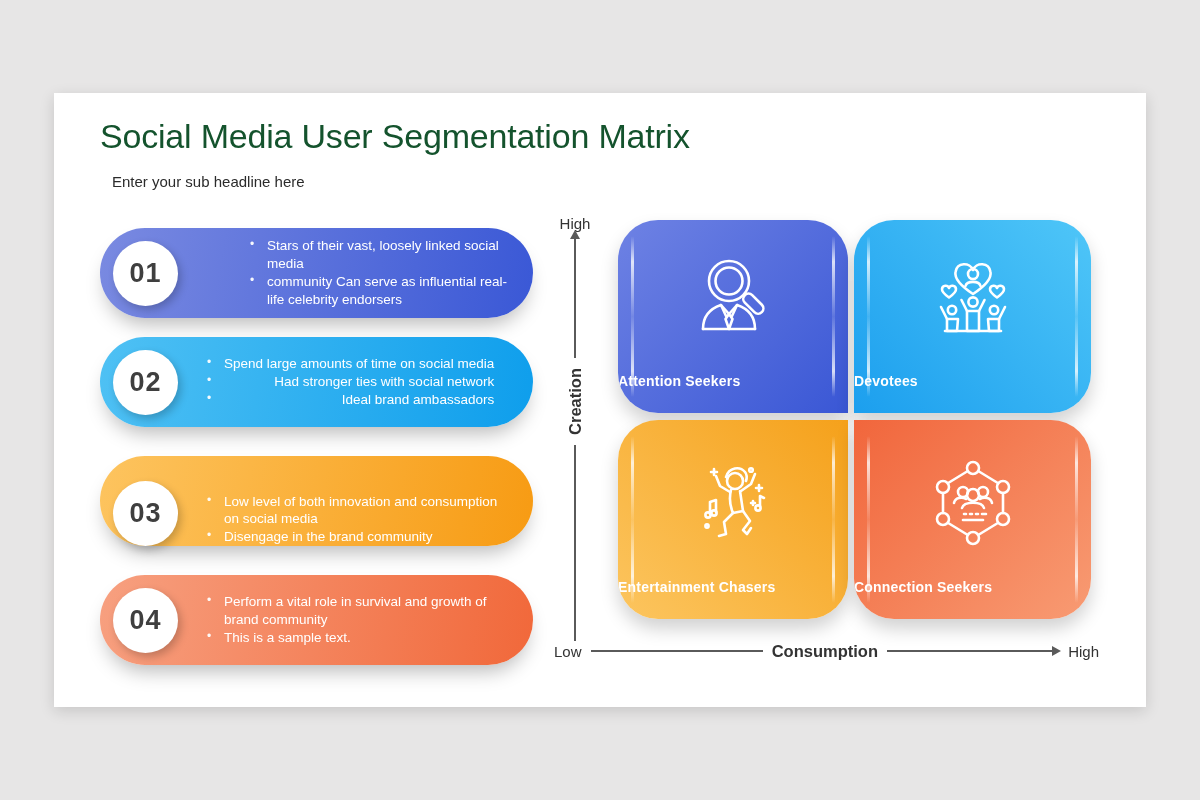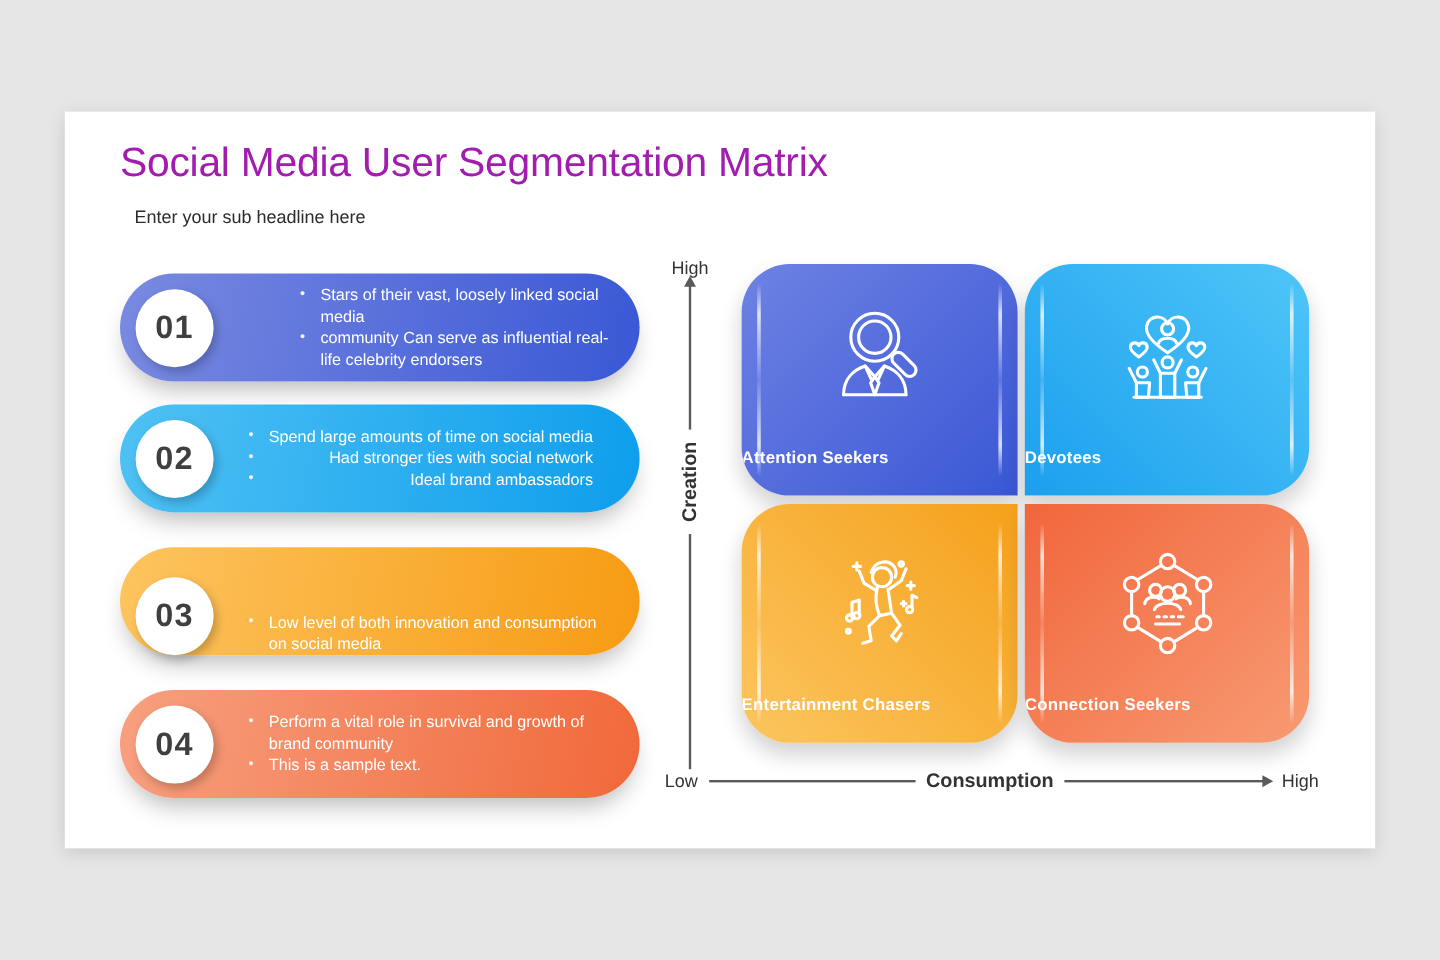--- a/index.html
+++ b/index.html
@@ -11,21 +11,21 @@
     overflow:hidden;
   }
   .slide {
     position:absolute; left:54px; top:93px; width:1092px; height:614px;
     background:#FFFFFF;
     box-shadow:0 4px 14px rgba(0,0,0,0.14);
   }
   
   .title {
     position:absolute; left:46px; top:24px;
-    font-size:34px; font-weight:400; color:#a21caf; letter-spacing:-0.2px;
+    font-size:34px; font-weight:400; color:#14532d; letter-spacing:-0.2px;
   }
   .subtitle {
     position:absolute; left:58px; top:80px;
     font-size:15px; color:#2B2B2B;
   }
   
   .pill {
     position:absolute; left:46px; width:433px; height:90px;
     border-radius:45px;
     display:flex; align-items:center;
@@ -134,20 +134,21 @@
       <li>Spend large amounts of time on social media</li>
       <li>Had stronger ties with social network</li>
       <li>Ideal brand ambassadors</li>
     </ul>
   </div>
 
   <div class="pill pill-3" style="background: linear-gradient(100deg, rgb(253, 196, 95), rgb(247, 155, 19));">
     <div class="num-circle">03</div>
     <ul>
       <li>Low level of both innovation and consumption on social media</li>
+      <li>Disengage in the brand community</li>
     </ul>
   </div>
 
   <div class="pill pill-4" style="background: linear-gradient(100deg, rgb(247, 160, 128), rgb(241, 104, 58));">
     <div class="num-circle">04</div>
     <ul>
       <li>Perform a vital role in survival and growth of brand community</li>
       <li>This is a sample text.</li>
     </ul>
   </div>

